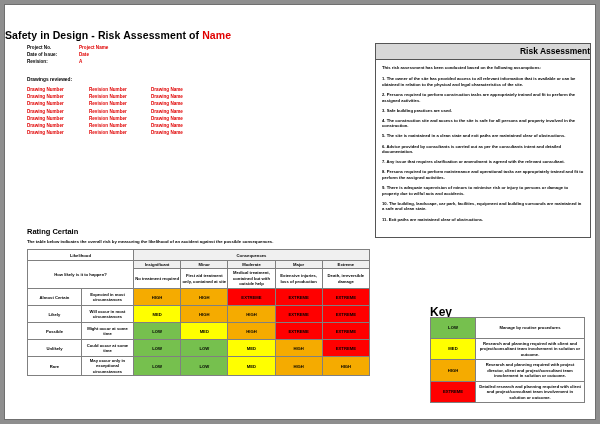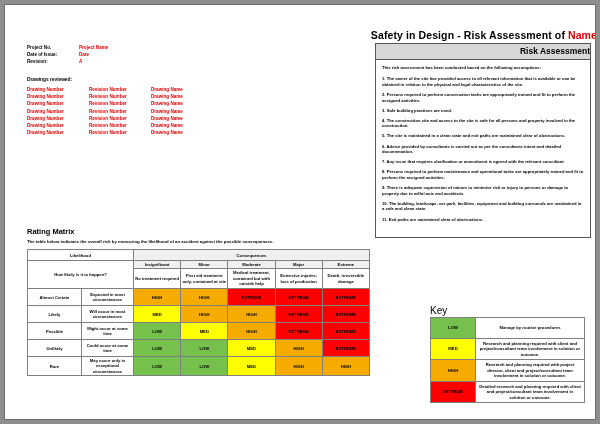--- a/index.html
+++ b/index.html
@@ -12,21 +12,21 @@
   }
   .page {
     position:absolute; left:4px; top:4px;
     width:592px; height:416px;
     background:#ffffff;
     border:1px solid #6f6f6f;
     overflow:hidden;
   }
   .doc-title {
     position:absolute; left:0; top:24px; width:592px;
-    text-align:right;
+    text-align:left;
     font-size:10.5px; font-weight:bold; color:#000;
     letter-spacing:0.1px;
   }
   .doc-title .red { color:#e00000; }
 
   
   .meta { position:absolute; left:22px; top:40px; font-size:4.6px; }
   .meta-row { height:7.2px; display:flex; align-items:flex-start; }
   .meta-label { width:52px; font-weight:bold; color:#000; }
   .meta-value { color:#e00000; font-weight:bold; }
@@ -78,21 +78,21 @@
   .hdr-cons-desc  { background:#fff; font-size:4.2px; height:20px; line-height:1.3; }
   .row-like  { background:#fff; font-size:4.6px; height:17px; }
   .row-desc  { background:#fff; font-size:4.2px; line-height:1.3; }
   td.cell { font-size:4.3px; height:17px; }
   .c-low     { background:#76c04e; }
   .c-med     { background:#ffff00; }
   .c-high    { background:#f5ab00; }
   .c-extreme { background:#ff0000; }
 
   
-  .key-title { position:absolute; left:425px; top:300px; font-size:10px; font-weight:normal; color:#000; }
+  .key-title { position:absolute; left:425px; top:300px; font-size:12px; font-weight:bold; color:#000; }
   table.key {
     position:absolute; left:425px; top:312px;
     width:155px; border-collapse:collapse; table-layout:fixed;
   }
   table.key td {
     border:1px solid #808080; font-size:4.2px; font-weight:bold;
     color:#000; text-align:center; vertical-align:middle;
     padding:2px 3px; line-height:1.3;
   }
   .key-level { width:45px; height:21px; font-size:4.3px; }
@@ -173,21 +173,21 @@
           <div class="ra-item">6. Advice provided by consultants is carried out as per the consultants intent and detailed documentation.</div>
           <div class="ra-item">7. Any issue that requires clarification or amendment is agreed with the relevant consultant.</div>
           <div class="ra-item">8. Persons required to perform maintenance and operational tasks are appropriately trained and fit to perform the assigned activities.</div>
           <div class="ra-item">9. There is adequate supervision of minors to minimise risk or injury to persons or damage to property due to wilful acts and accidents.</div>
           <div class="ra-item">10. The building, landscape, car park, facilities, equipment and building surrounds are maintained in a safe and clean state.</div>
           <div class="ra-item">11. Exit paths are maintained clear of obstructions.</div>
         </div>
     </div>
   </div>
 
-  <div class="rm-title">Rating Matrix</div>
+  <div class="rm-title">Rating Certain</div>
   <div class="rm-sub">The table below indicates the overall risk by measuring the likelihood of an accident against the possible consequences.</div>
 
   <table class="matrix">
     <colgroup>
       <col class="col-like">
         <col class="col-desc">
       <col class="col-cons">
         <col class="col-cons">
         <col class="col-cons">
         <col class="col-cons">

